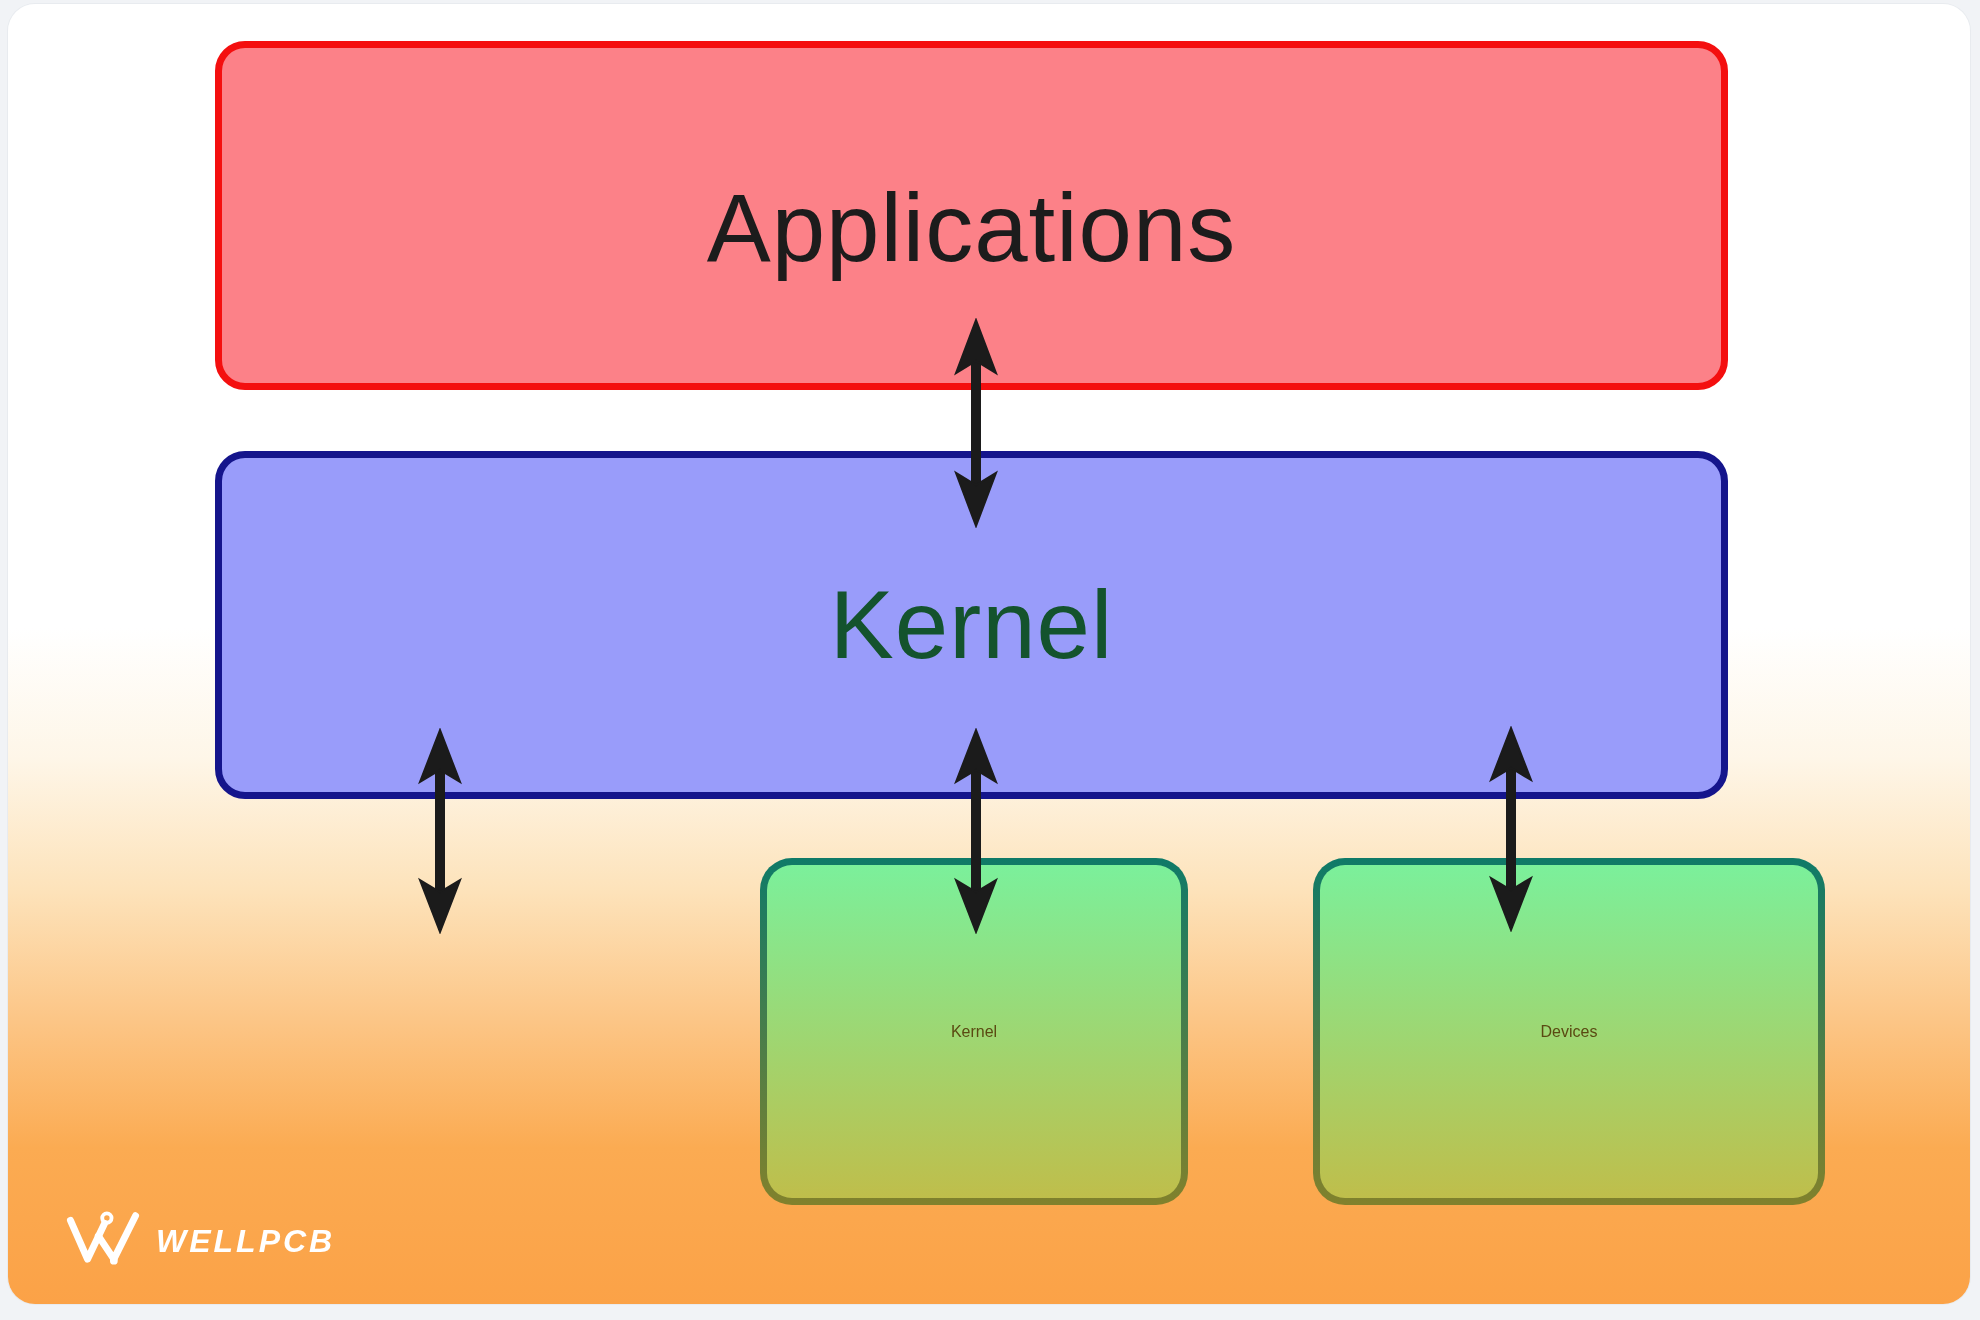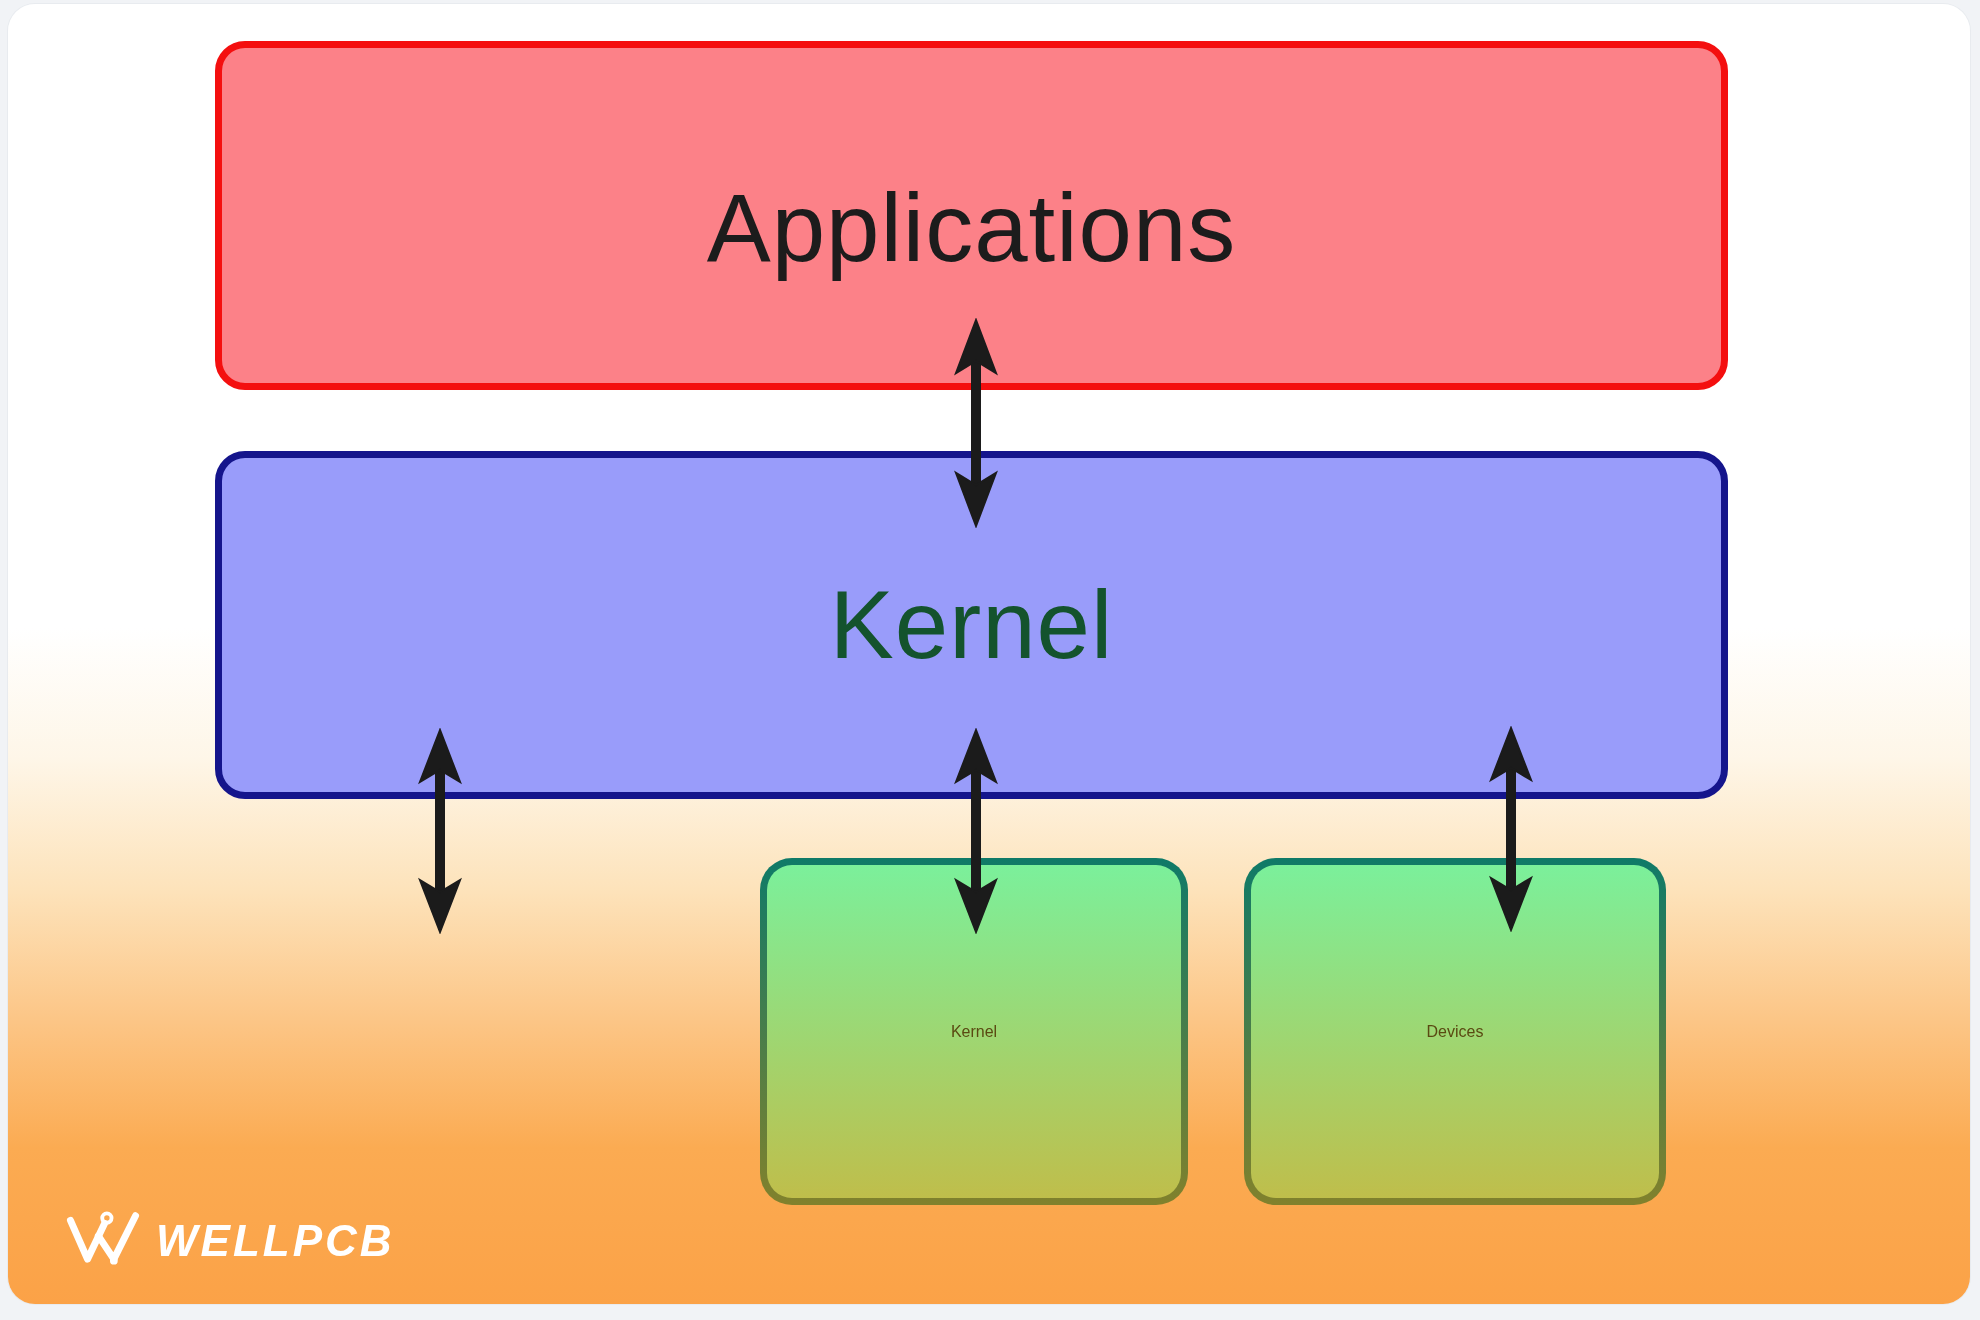--- a/index.html
+++ b/index.html
@@ -58,31 +58,31 @@
   }
   .hw .inner{
     width:100%;height:100%;
     border-radius:25px;
     background:linear-gradient(180deg,#7bf09b 0%,#bfbe4b 100%);
     display:flex;align-items:center;justify-content:center;
     color:#5a4912;
   }
   #node-cpu{left:210px;top:854px;width:433px;height:347px;}
   #node-memory{left:752px;top:854px;width:428px;height:347px;}
-  #node-devices{left:1236px;top:854px;width:422px;height:347px;}
+  #node-devices{left:1305px;top:854px;width:512px;height:347px;}
   .arrow{position:absolute;width:56px;}
   .arrow *{fill:#1b1b1b;stroke:#1b1b1b;}
   
   #logo{
     position:absolute;left:56px;top:1204px;
     display:flex;align-items:center;gap:14px;
     color:#ffffff;
   }
   #logo-text{
-    font-size:44px;font-weight:700;font-style:italic;
+    font-size:32px;font-weight:700;font-style:italic;
     letter-spacing:3px;
     transform:translateY(2px);
   }
 </style>
 </head>
 <body>
 
 <div id="stage">
   <div id="card">
 

